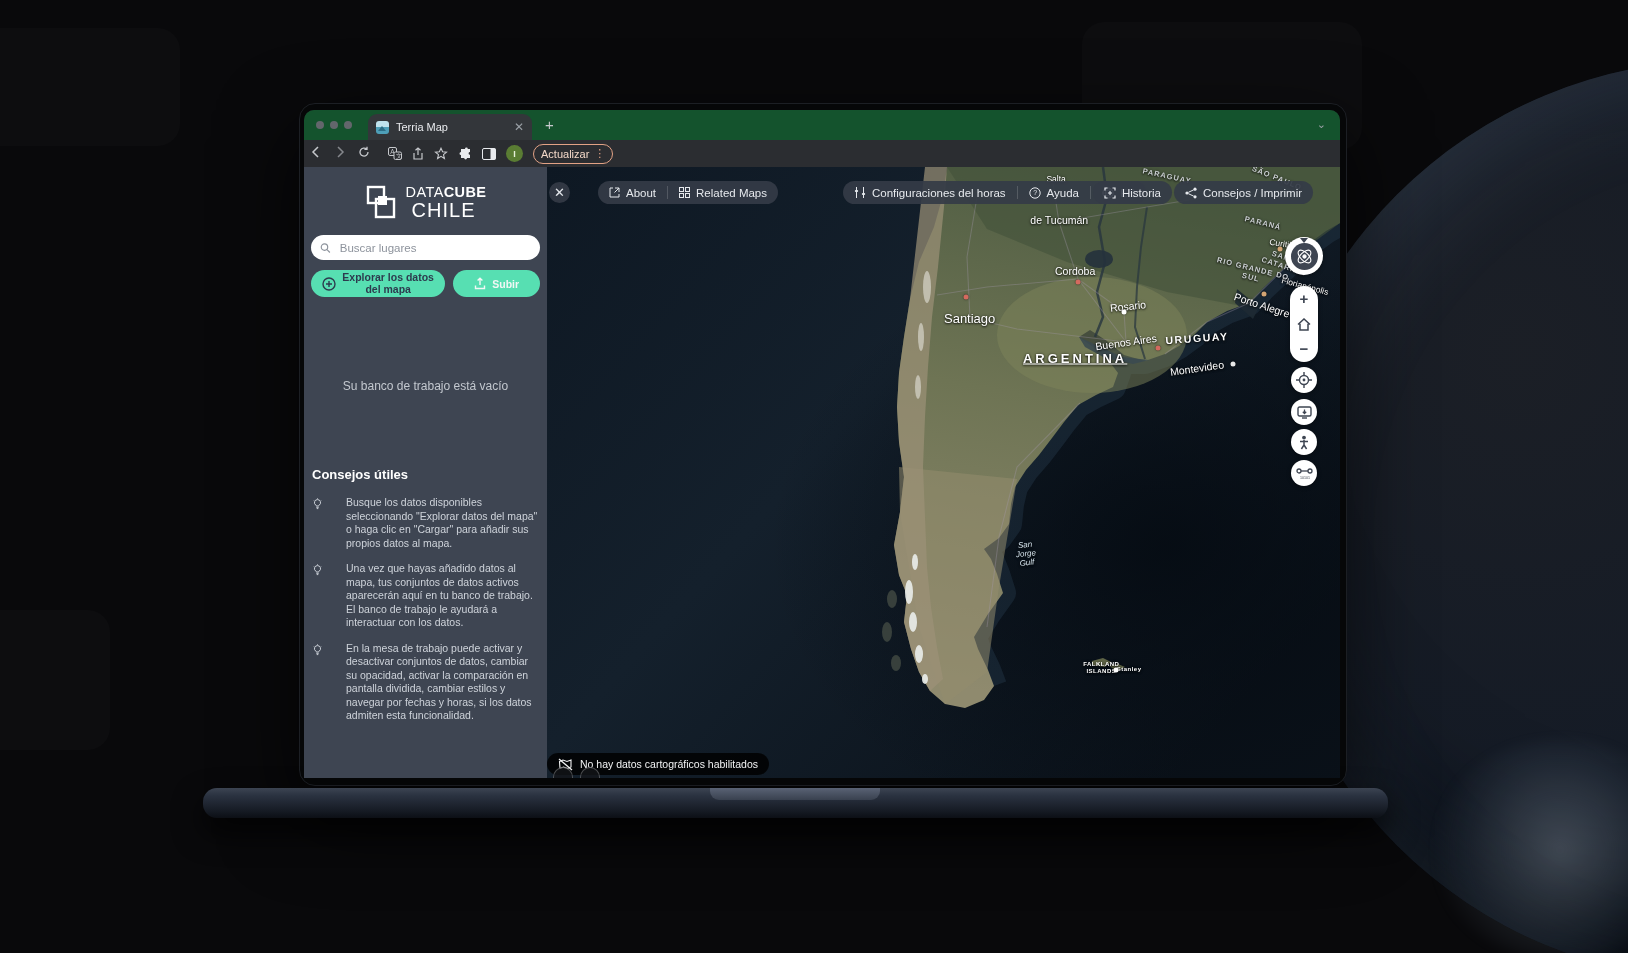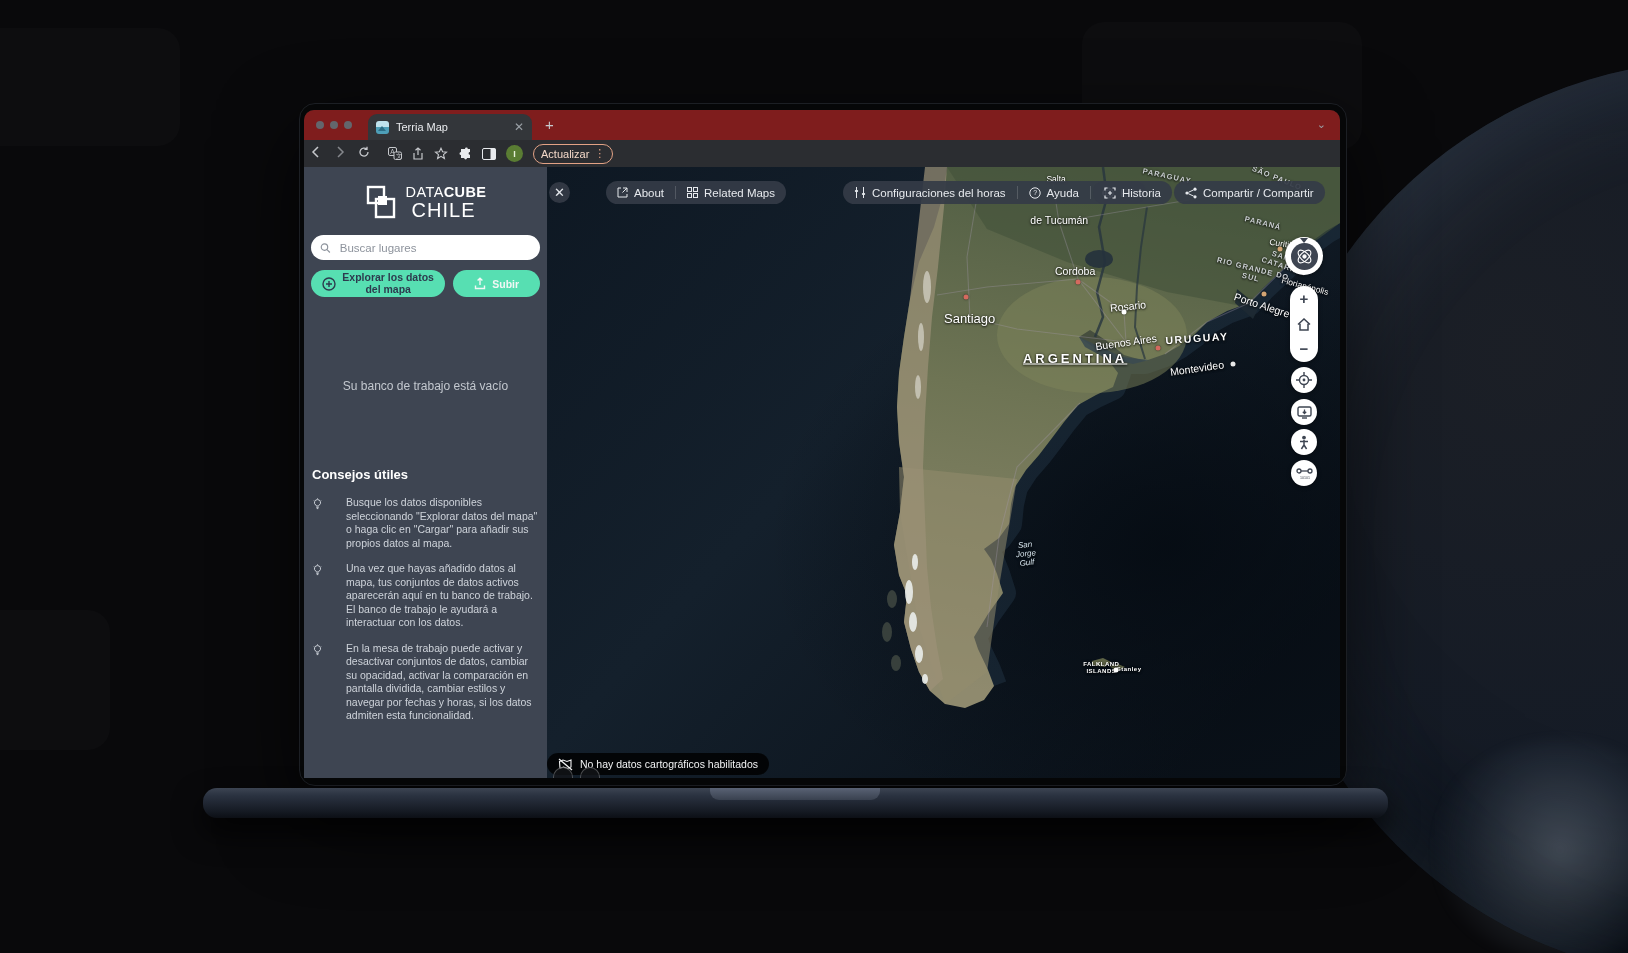--- a/index.html
+++ b/index.html
@@ -20,21 +20,21 @@
     border-radius:16px;border:1px solid #1c1f24;box-shadow:0 30px 80px rgba(0,0,0,.7);}
   .base{position:absolute;left:203px;top:788px;width:1185px;height:30px;border-radius:14px;
     background:linear-gradient(180deg,#3c4452 0%,#2a3240 26%,#151a23 78%,#0c0f15 100%);
     box-shadow:0 14px 30px rgba(0,0,0,.8);}
   .base-notch{position:absolute;left:507px;top:0;width:170px;height:12px;border-radius:0 0 9px 9px;
     background:linear-gradient(180deg,#596274,#39414f);}
 
   
   .browser{position:absolute;left:304px;top:110px;width:1036px;height:668px;border-radius:10px 10px 0 0;
     overflow:hidden;background:#1e2023;}
-  .tabbar{position:absolute;left:0;top:0;width:100%;height:30px;background:#7f1d1d;}
+  .tabbar{position:absolute;left:0;top:0;width:100%;height:30px;background:#14532d;}
   .tl{position:absolute;top:11px;width:8px;height:8px;border-radius:50%;background:#63666c;}
   .tab{position:absolute;left:64px;top:4px;width:164px;height:26px;background:#33363a;border-radius:9px 9px 0 0;
     display:flex;align-items:center;gap:7px;padding:0 8px;box-sizing:border-box;}
   .favicon{width:13px;height:13px;border-radius:3px;background:linear-gradient(180deg,#bfe3ee 45%,#4e9fb8 45%);
     position:relative;flex:0 0 auto;}
   .favicon:after{content:"";position:absolute;left:2px;top:5px;border-left:4px solid transparent;border-right:4px solid transparent;border-bottom:5px solid #2c6e86;}
   .tab-title{font-size:11px;color:#e8eaed;flex:1 1 auto;white-space:nowrap;overflow:hidden;}
   .tab-close{color:#9aa0a6;font-size:12px;cursor:default;}
   .newtab{position:absolute;left:241px;top:8px;color:#c7cacd;font-size:15px;line-height:14px;}
   .tab-chevron{position:absolute;right:14px;top:8px;color:#9aa0a6;font-size:11px;}
@@ -373,21 +373,21 @@
             <span class="marker" style="left: 72.8%; top: 23.7%; background: rgb(255, 255, 255);"></span>
             <span class="marker" style="left: 77%; top: 29.6%; background: rgb(212, 106, 95);"></span>
             <span class="marker" style="left: 86.5%; top: 32.2%; background: rgb(232, 232, 232);"></span>
             <span class="marker" style="left: 90.4%; top: 20.8%; background: rgb(212, 165, 116);"></span>
             <span class="marker" style="left: 92.4%; top: 13.4%; background: rgb(212, 165, 116);"></span>
             <span class="marker" style="left: 71.7%; top: 82.3%; background: rgb(255, 255, 255);"></span>
           </div>
 
         <div class="close-x">✕</div>
 
-        <div class="pill" style="left:59px;">
+        <div class="pill" style="left:51px;">
           <span class="seg">
             <svg width="11" height="11" viewBox="0 0 11 11">
                 <path d="M4 1H1v9h9V7" stroke="#e6e9ed" fill="none"></path>
                 <path d="M6 1h4v4M10 1 5.5 5.5" stroke="#e6e9ed" fill="none"></path>
               </svg>
             <span>About</span>
           </span>
           <span class="div"></span>
           <span class="seg">
             <svg width="11" height="11" viewBox="0 0 11 11">
@@ -439,21 +439,21 @@
         </div>
 
         <div class="pill" style="left:627px;">
           <span class="seg">
             <svg width="12" height="12" viewBox="0 0 12 12">
                 <circle cx="10" cy="2.2" r="1.6" fill="#e6e9ed"></circle>
                 <circle cx="2" cy="6" r="1.6" fill="#e6e9ed"></circle>
                 <circle cx="10" cy="9.8" r="1.6" fill="#e6e9ed"></circle>
                 <path d="M3.4 5.3 8.6 2.9M3.4 6.7l5.2 2.4" stroke="#e6e9ed"></path>
               </svg>
-            <span>Compartir / Compartir</span>
+            <span>Consejos / Imprimir</span>
           </span>
         </div>
 
         <div class="compass">
           <div class="compass-inner">
             <svg width="19" height="19" viewBox="0 0 19 19">
                 <g stroke="#ffffff" fill="none" stroke-width="1.1">
                   <ellipse cx="9.5" cy="9.5" rx="8" ry="4" transform="rotate(45 9.5 9.5)"></ellipse>
                   <ellipse cx="9.5" cy="9.5" rx="8" ry="4" transform="rotate(-45 9.5 9.5)"></ellipse>
                   <circle cx="9.5" cy="9.5" r="1.6" fill="#fff"></circle>

